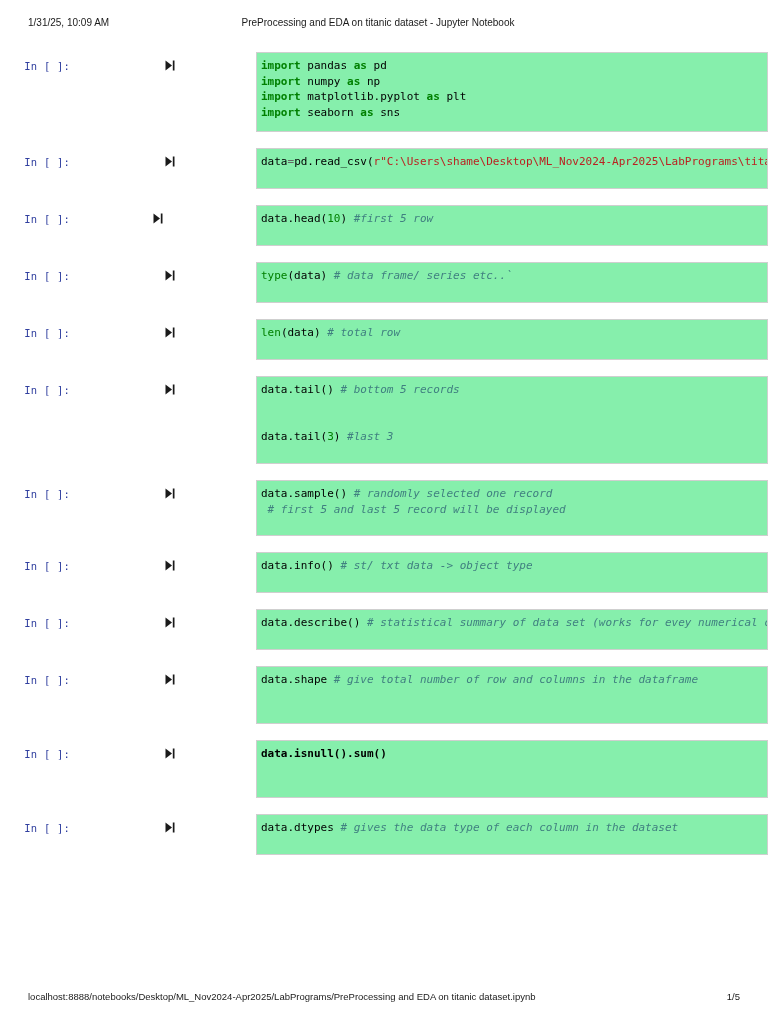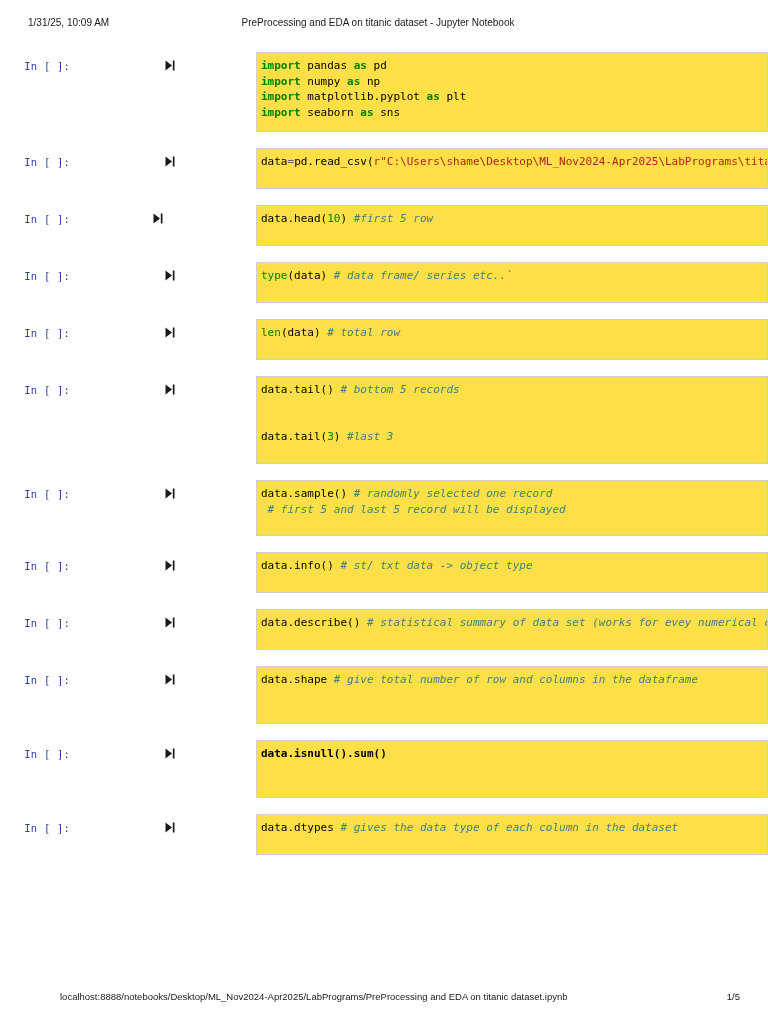--- a/index.html
+++ b/index.html
@@ -34,21 +34,20 @@
     white-space: nowrap;
   }
 
   .print-footer {
     position: absolute;
     bottom: 20px; left: 0; right: 0;
     height: 14px;
     font-size: 9.5px;
     color: #1a1a1a;
     line-height: 14px;
-    margin-left: 32px;
   }
   .print-footer .pf-url {
     position: absolute; left: 28px; top: 0;
     white-space: nowrap;
   }
   .print-footer .pf-page {
     position: absolute; right: 28px; top: 0;
     white-space: nowrap;
   }
 
@@ -90,21 +89,21 @@
     justify-content: center;
     align-items: flex-start;
     margin-left: 8px;
   }
   .run-icon svg { display: block; }
 
   .cell-box {
     flex: 0 0 auto;
     width: 512px;
     border: 1px solid #cfcfcf;
-    background: #fde047;
+    background: #86efac;
     overflow: hidden;
     padding: 5px 0 5px 4px;
   }
 
   .code {
     font-family: "DejaVu Sans Mono", monospace;
     font-size: 11px;
     line-height: 15.5px;
     white-space: pre;
     color: #000000;

